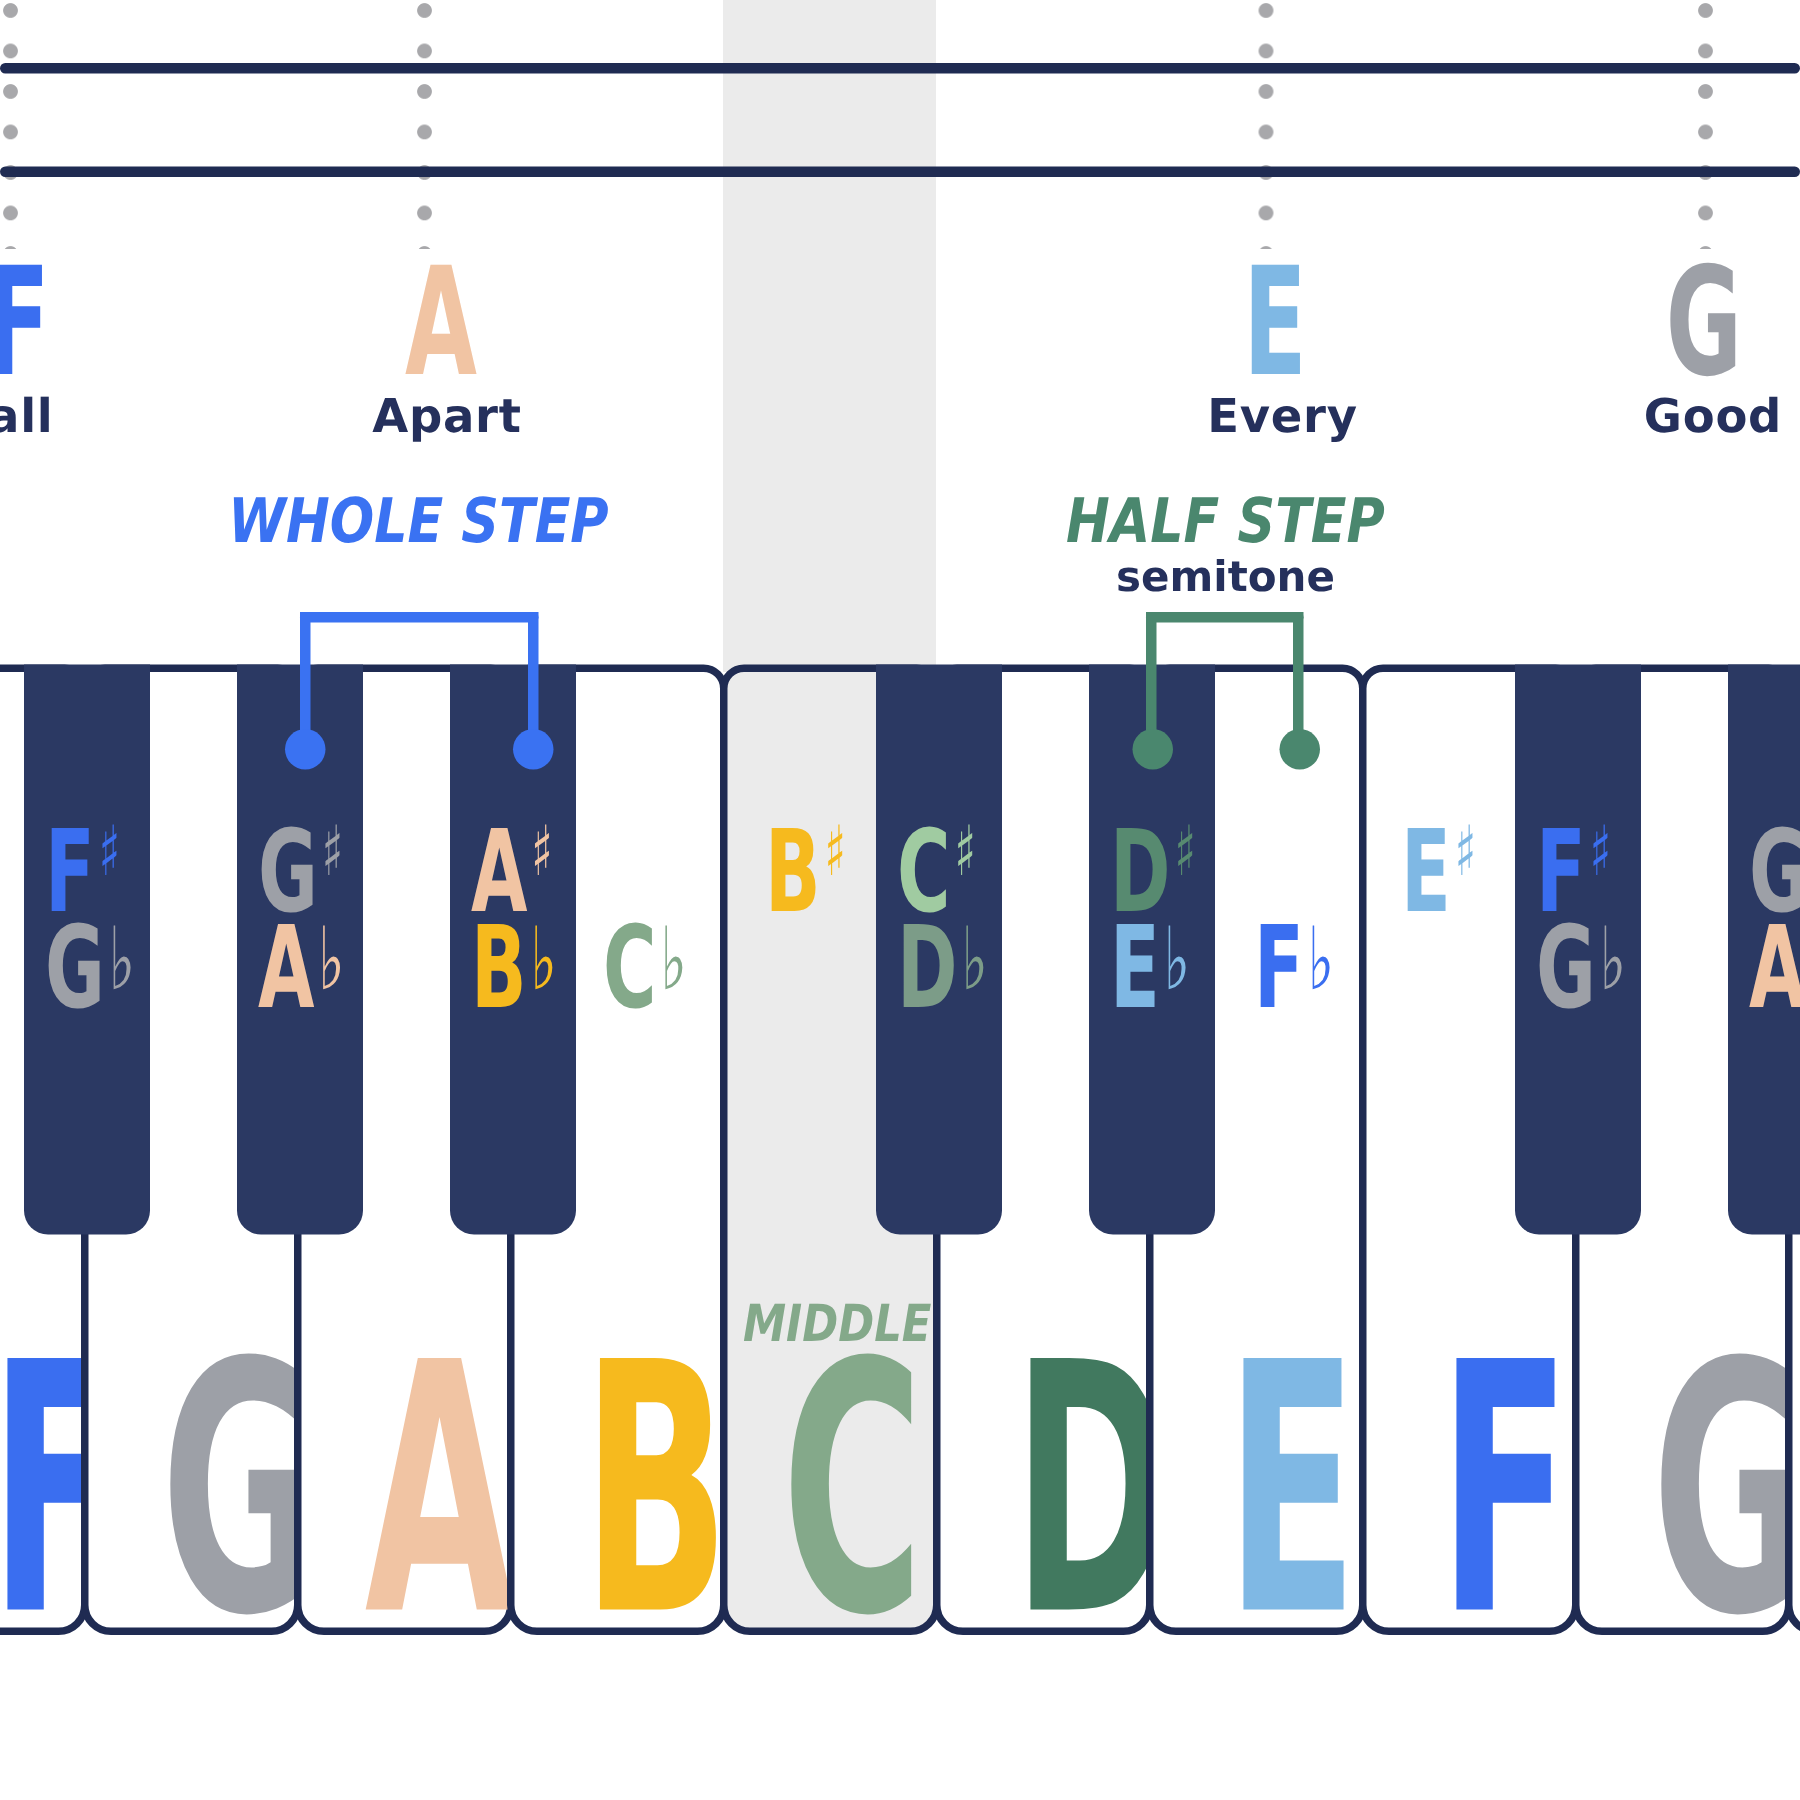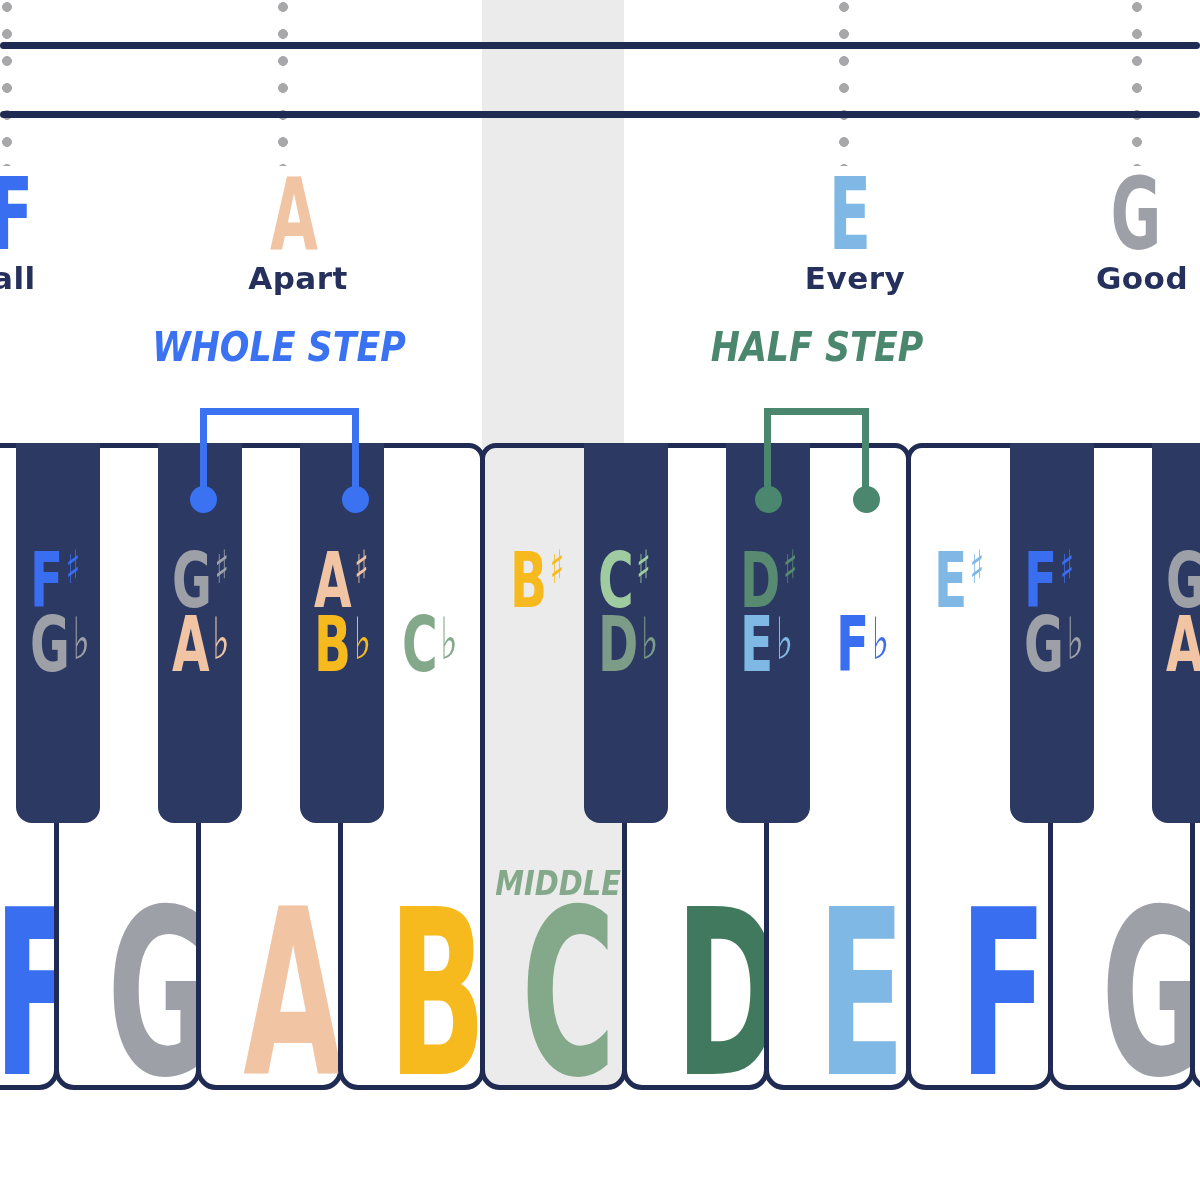--- a/index.html
+++ b/index.html
@@ -110,20 +110,21 @@
   <div class="mn-letter ml2">E</div>
   <div class="mn-letter ml3">G</div>
 
   <div class="mn-word mw0">all</div>
   <div class="mn-word mw2">Every</div>
   <div class="mn-word mw1">Apart</div>
   <div class="mn-word mw3">Good</div>
 
   <div class="step-title st-whole">WHOLE STEP</div>
   <div class="step-title st-half">HALF STEP</div>
+  <div class="step-sub ss-half">semitone</div>
 
   <div class="br br-h blue wh"></div>
   <div class="br br-v blue wv1"></div>
   <div class="br br-v blue wv2"></div>
   <div class="br-dot blue wd1"></div>
   <div class="br-dot blue wd2"></div>
 
   <div class="br br-h green hh"></div>
   <div class="br br-v green hv1"></div>
   <div class="br br-v green hv2"></div>

